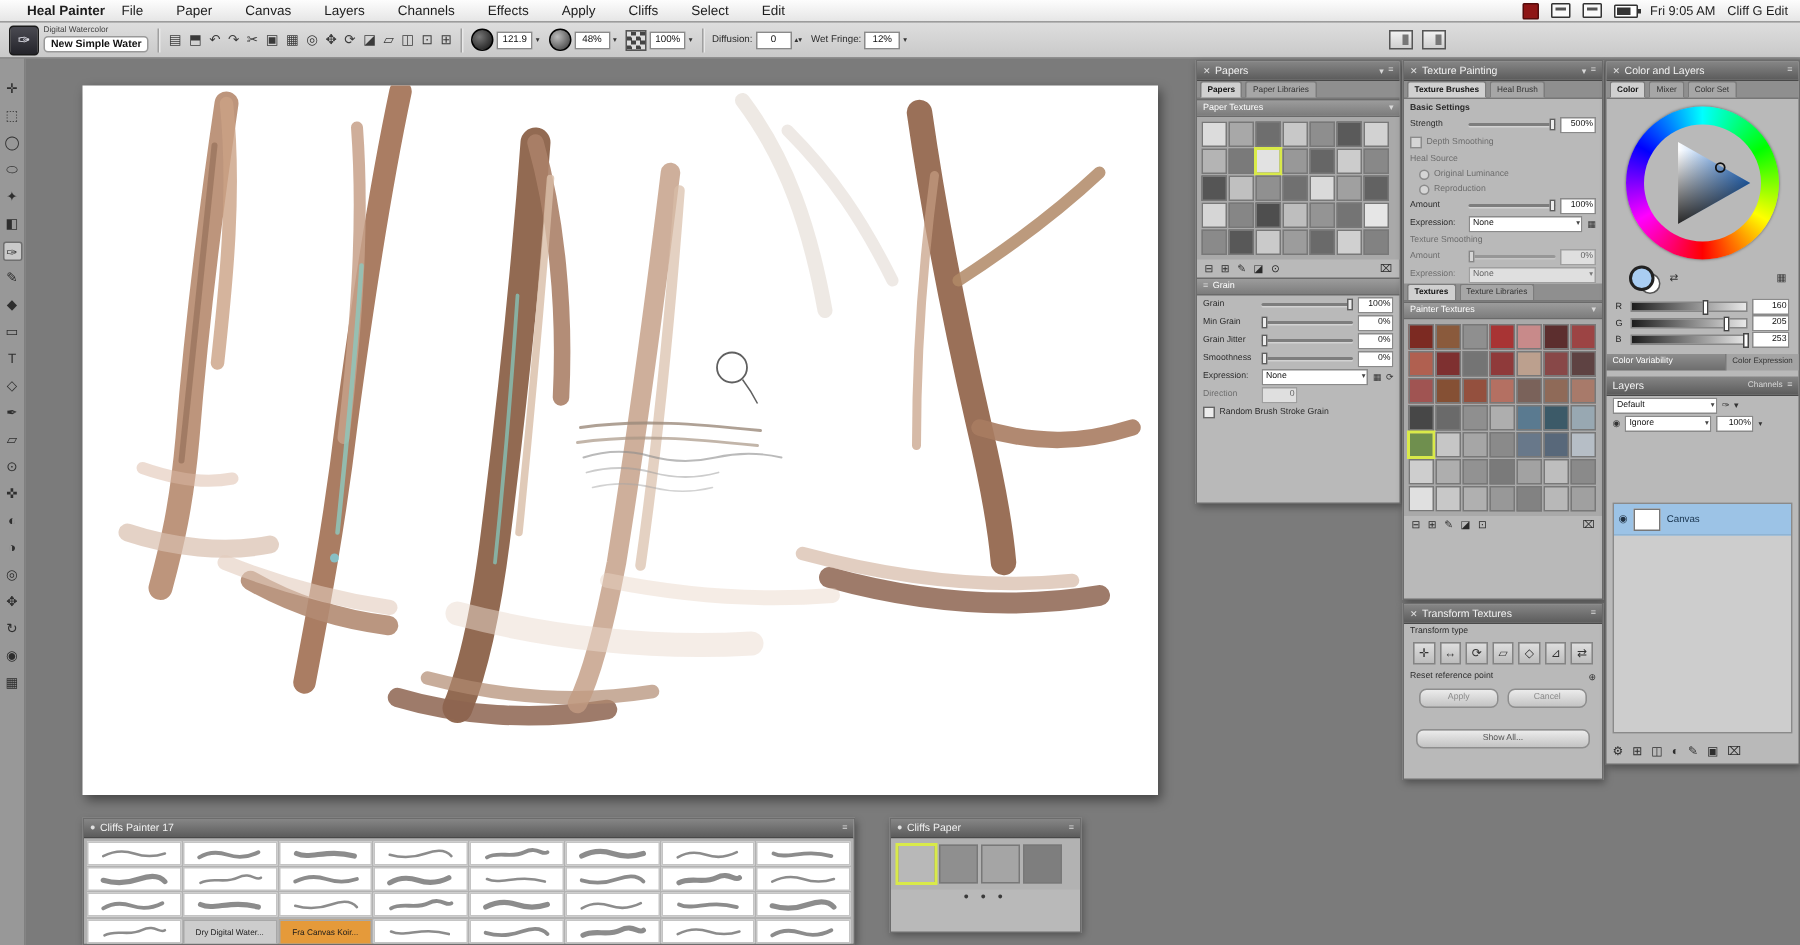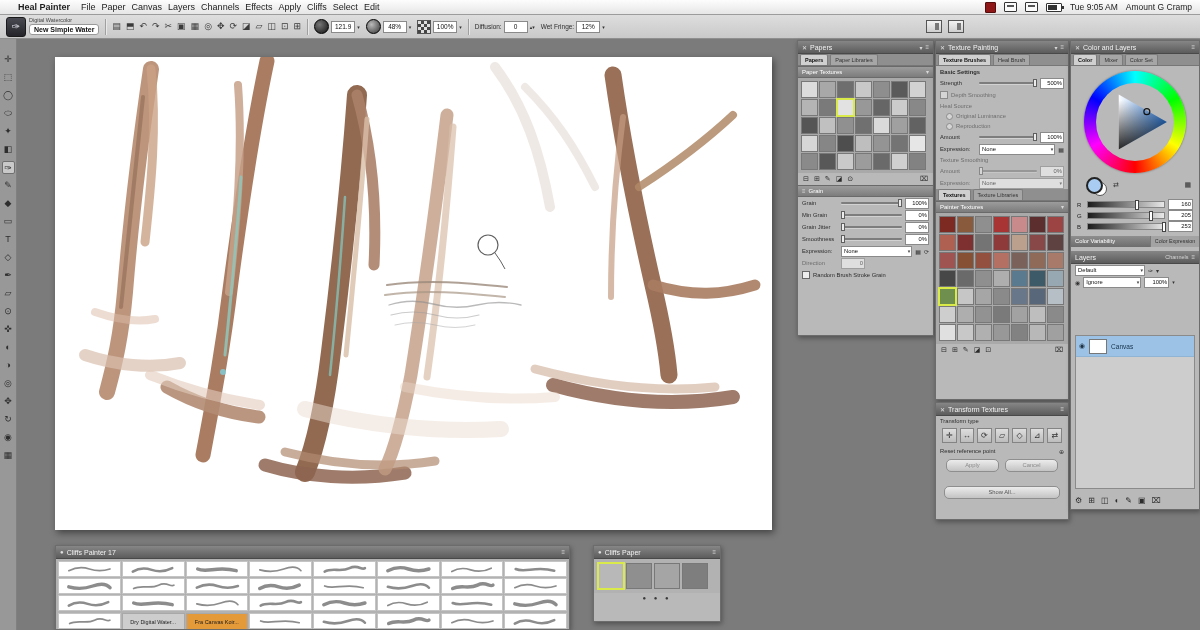--- a/index.html
+++ b/index.html
@@ -116,39 +116,39 @@
   .dots{font-size:6px;letter-spacing:3px;text-align:center;color:#3a3a3a;margin-top:2px}
 </style>
 </head>
 <body>
 
 <div id="screen">
 
   <div id="menubar">
     <span class="apple"></span>
     <span class="appname">Heal Painter</span>
-    <span id="menus" style="display:flex;gap:4px">
+    <span id="menus" style="display:flex;gap:20px">
         <span class="menu-item">File</span>
         <span class="menu-item">Paper</span>
         <span class="menu-item">Canvas</span>
         <span class="menu-item">Layers</span>
         <span class="menu-item">Channels</span>
         <span class="menu-item">Effects</span>
         <span class="menu-item">Apply</span>
         <span class="menu-item">Cliffs</span>
         <span class="menu-item">Select</span>
         <span class="menu-item">Edit</span>
       </span>
     <span class="right">
       <span class="rec"></span>
       <span class="mi"></span>
       <span class="mi"></span>
       <span class="bat"></span>
-      <span class="mtime">Tue 9:05 AM</span>
-      <span class="muser">Amount G Cramp</span>
+      <span class="mtime">Fri 9:05 AM</span>
+      <span class="muser">Cliff G Edit</span>
     </span>
   </div>
 
   <div id="toolbar">
     <div class="badge">
       <div class="badge-ic">✑</div>
       <div class="badge-col">
         <span class="badge-cat">Digital Watercolor</span>
         <span class="badge-var">New Simple Water</span>
       </div>

